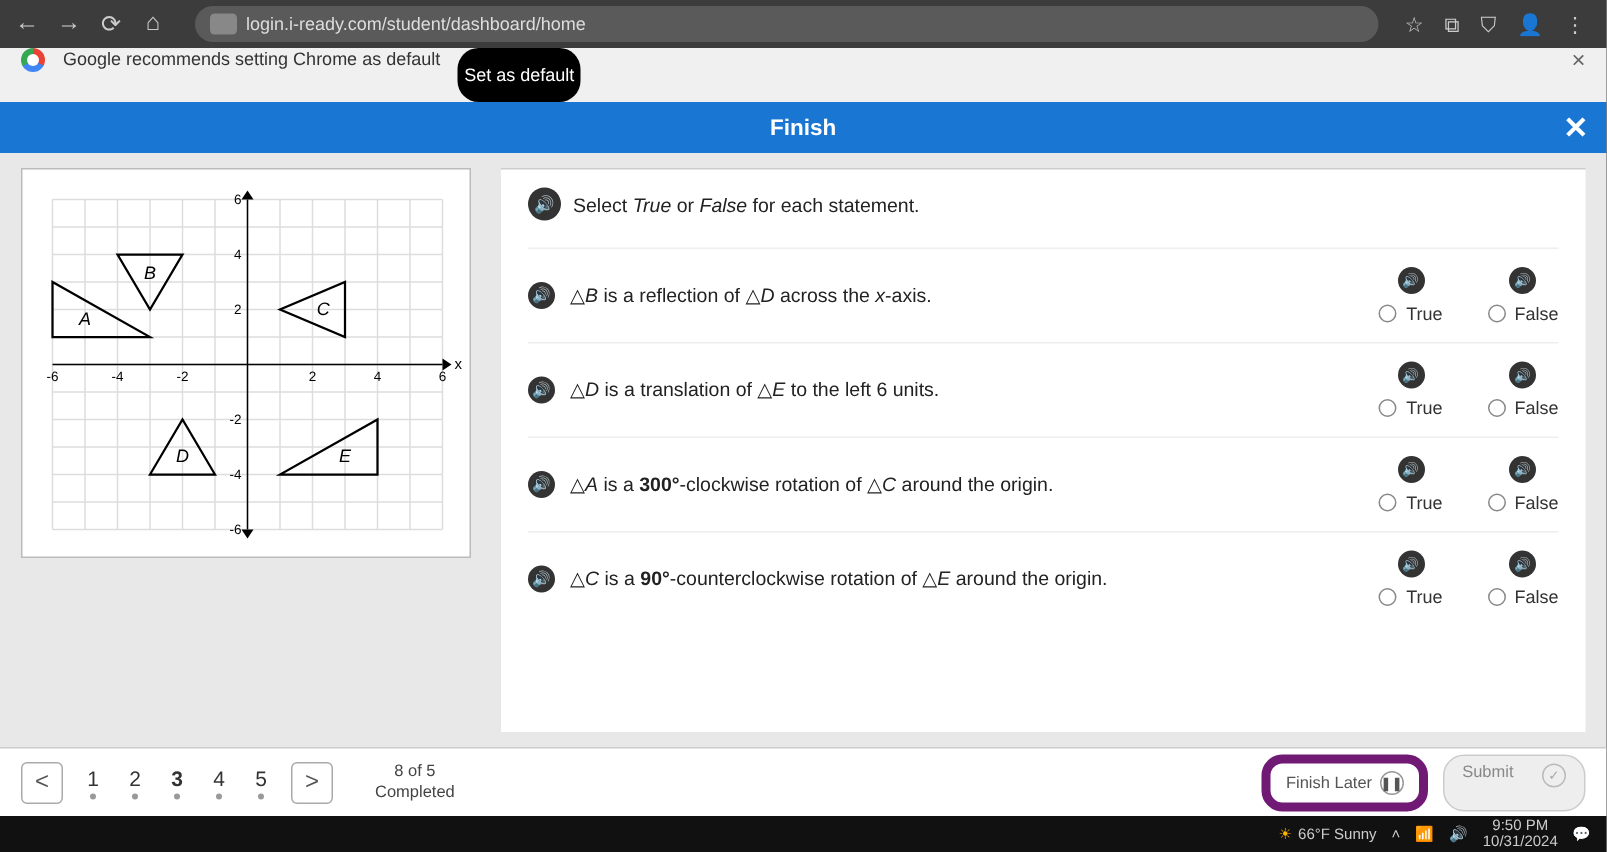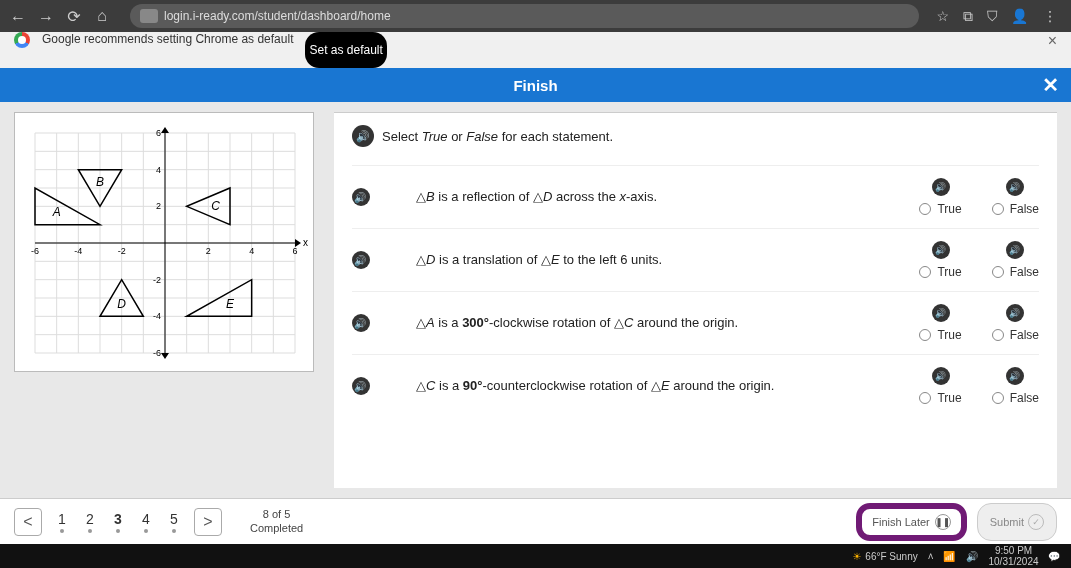--- a/index.html
+++ b/index.html
@@ -23,37 +23,37 @@
 
 .main-area { height: 396px; background: #e8e8e8; display: flex; padding: 10px 14px; gap: 20px; }
 .graph-panel { width: 300px; background: #fff; border: 1px solid #bbb; height: 260px; }
 .question-panel { flex: 1; background: #fff; border-top: 1px solid #ccc; padding: 12px 18px; display:flex; flex-direction:column; overflow:hidden; }
 
 .instruction-row { display:flex; align-items:center; gap:8px; margin-bottom:18px; font-size:13px; color:#222; }
 .sound-icon { width:22px; height:22px; background:#333; border-radius:50%; color:#fff; display:flex; align-items:center; justify-content:center; font-size:11px; flex-shrink:0; }
 .sound-icon-sm { width:18px; height:18px; font-size:10px; }
 
 .stmt-row { display:flex; align-items:center; padding: 12px 0; border-top:1px solid #eee; gap:10px; }
-.stmt-text { flex:1; font-size:13px; color:#222; line-height:1.5;margin-left:36px; }
+.stmt-text { flex:1; font-size:13px; color:#222; line-height:1.5; }
 .opt-group { display:flex; gap:30px; align-items:center; }
 .opt { display:flex; flex-direction:column; align-items:center; gap:4px; font-size:12px; color:#333; }
 .opt-row { display:flex; align-items:center; gap:6px; }
 .radio { width:12px; height:12px; border:1px solid #888; border-radius:50%; cursor:pointer; }
 .opt-sound { width:18px; height:18px; background:#333; border-radius:50%; color:#fff; display:flex; align-items:center; justify-content:center; font-size:9px; margin-bottom:2px; }
 
 .footer-bar { height: 46px; background: #fff; border-top:1px solid #ccc; display:flex; align-items:center; padding:0 14px; gap:8px; }
 .pager-btn { width:28px; height:28px; border:1px solid #aaa; border-radius:4px; background:#fff; display:flex; align-items:center; justify-content:center; cursor:pointer; color:#555; }
 .page-num { width:24px; text-align:center; font-size:14px; color:#333; cursor:pointer; padding:4px 0; }
 .page-num .dot { display:block; width:4px; height:4px; border-radius:50%; background:#999; margin:2px auto 0; }
 .page-num.current { font-weight:bold; }
 .progress-lbl { margin-left:20px; font-size:11px; color:#444; text-align:center; line-height:1.2; }
 .footer-right { margin-left:auto; display:flex; gap:10px; }
 .finish-btn { background:#fff; border:6px solid #701a75; border-radius:14px; padding:5px 10px; font-size:11px; color:#555; display:flex; align-items:center; gap:5px; cursor:pointer; }
 .pause-circle { width:16px; height:16px; border:1px solid #999; border-radius:50%; display:flex; align-items:center; justify-content:center; font-size:9px; }
-.submit-btn { background:#eee; border:1px solid #ccc; border-radius:14px; padding:5px 12px; font-size:11px; color:#888; display:flex; align-items:center; gap:4px; }
+.submit-btn { background:#eee; border:1px solid #ccc; border-radius:14px; padding:5px 12px; font-size:11px; color:#888; display:flex; gap:19px; }
 .check-circle { width:16px; height:16px; border:1px solid #bbb; border-radius:50%; display:flex; align-items:center; justify-content:center; font-size:9px; color:#aaa; }
 
 .taskbar { height: 24px; background: #111; display:flex; align-items:center; padding:0 10px; color:#ccc; font-size:10px; }
 .taskbar .tray { margin-left:auto; display:flex; align-items:center; gap:10px; }
 .weather { display:flex; align-items:center; gap:4px; }
 .sun { color:#ffb400; }
 .clock { text-align:center; line-height:1.1; }
 
 .italic { font-style: italic; }
 svg text { font-family: Arial; }

